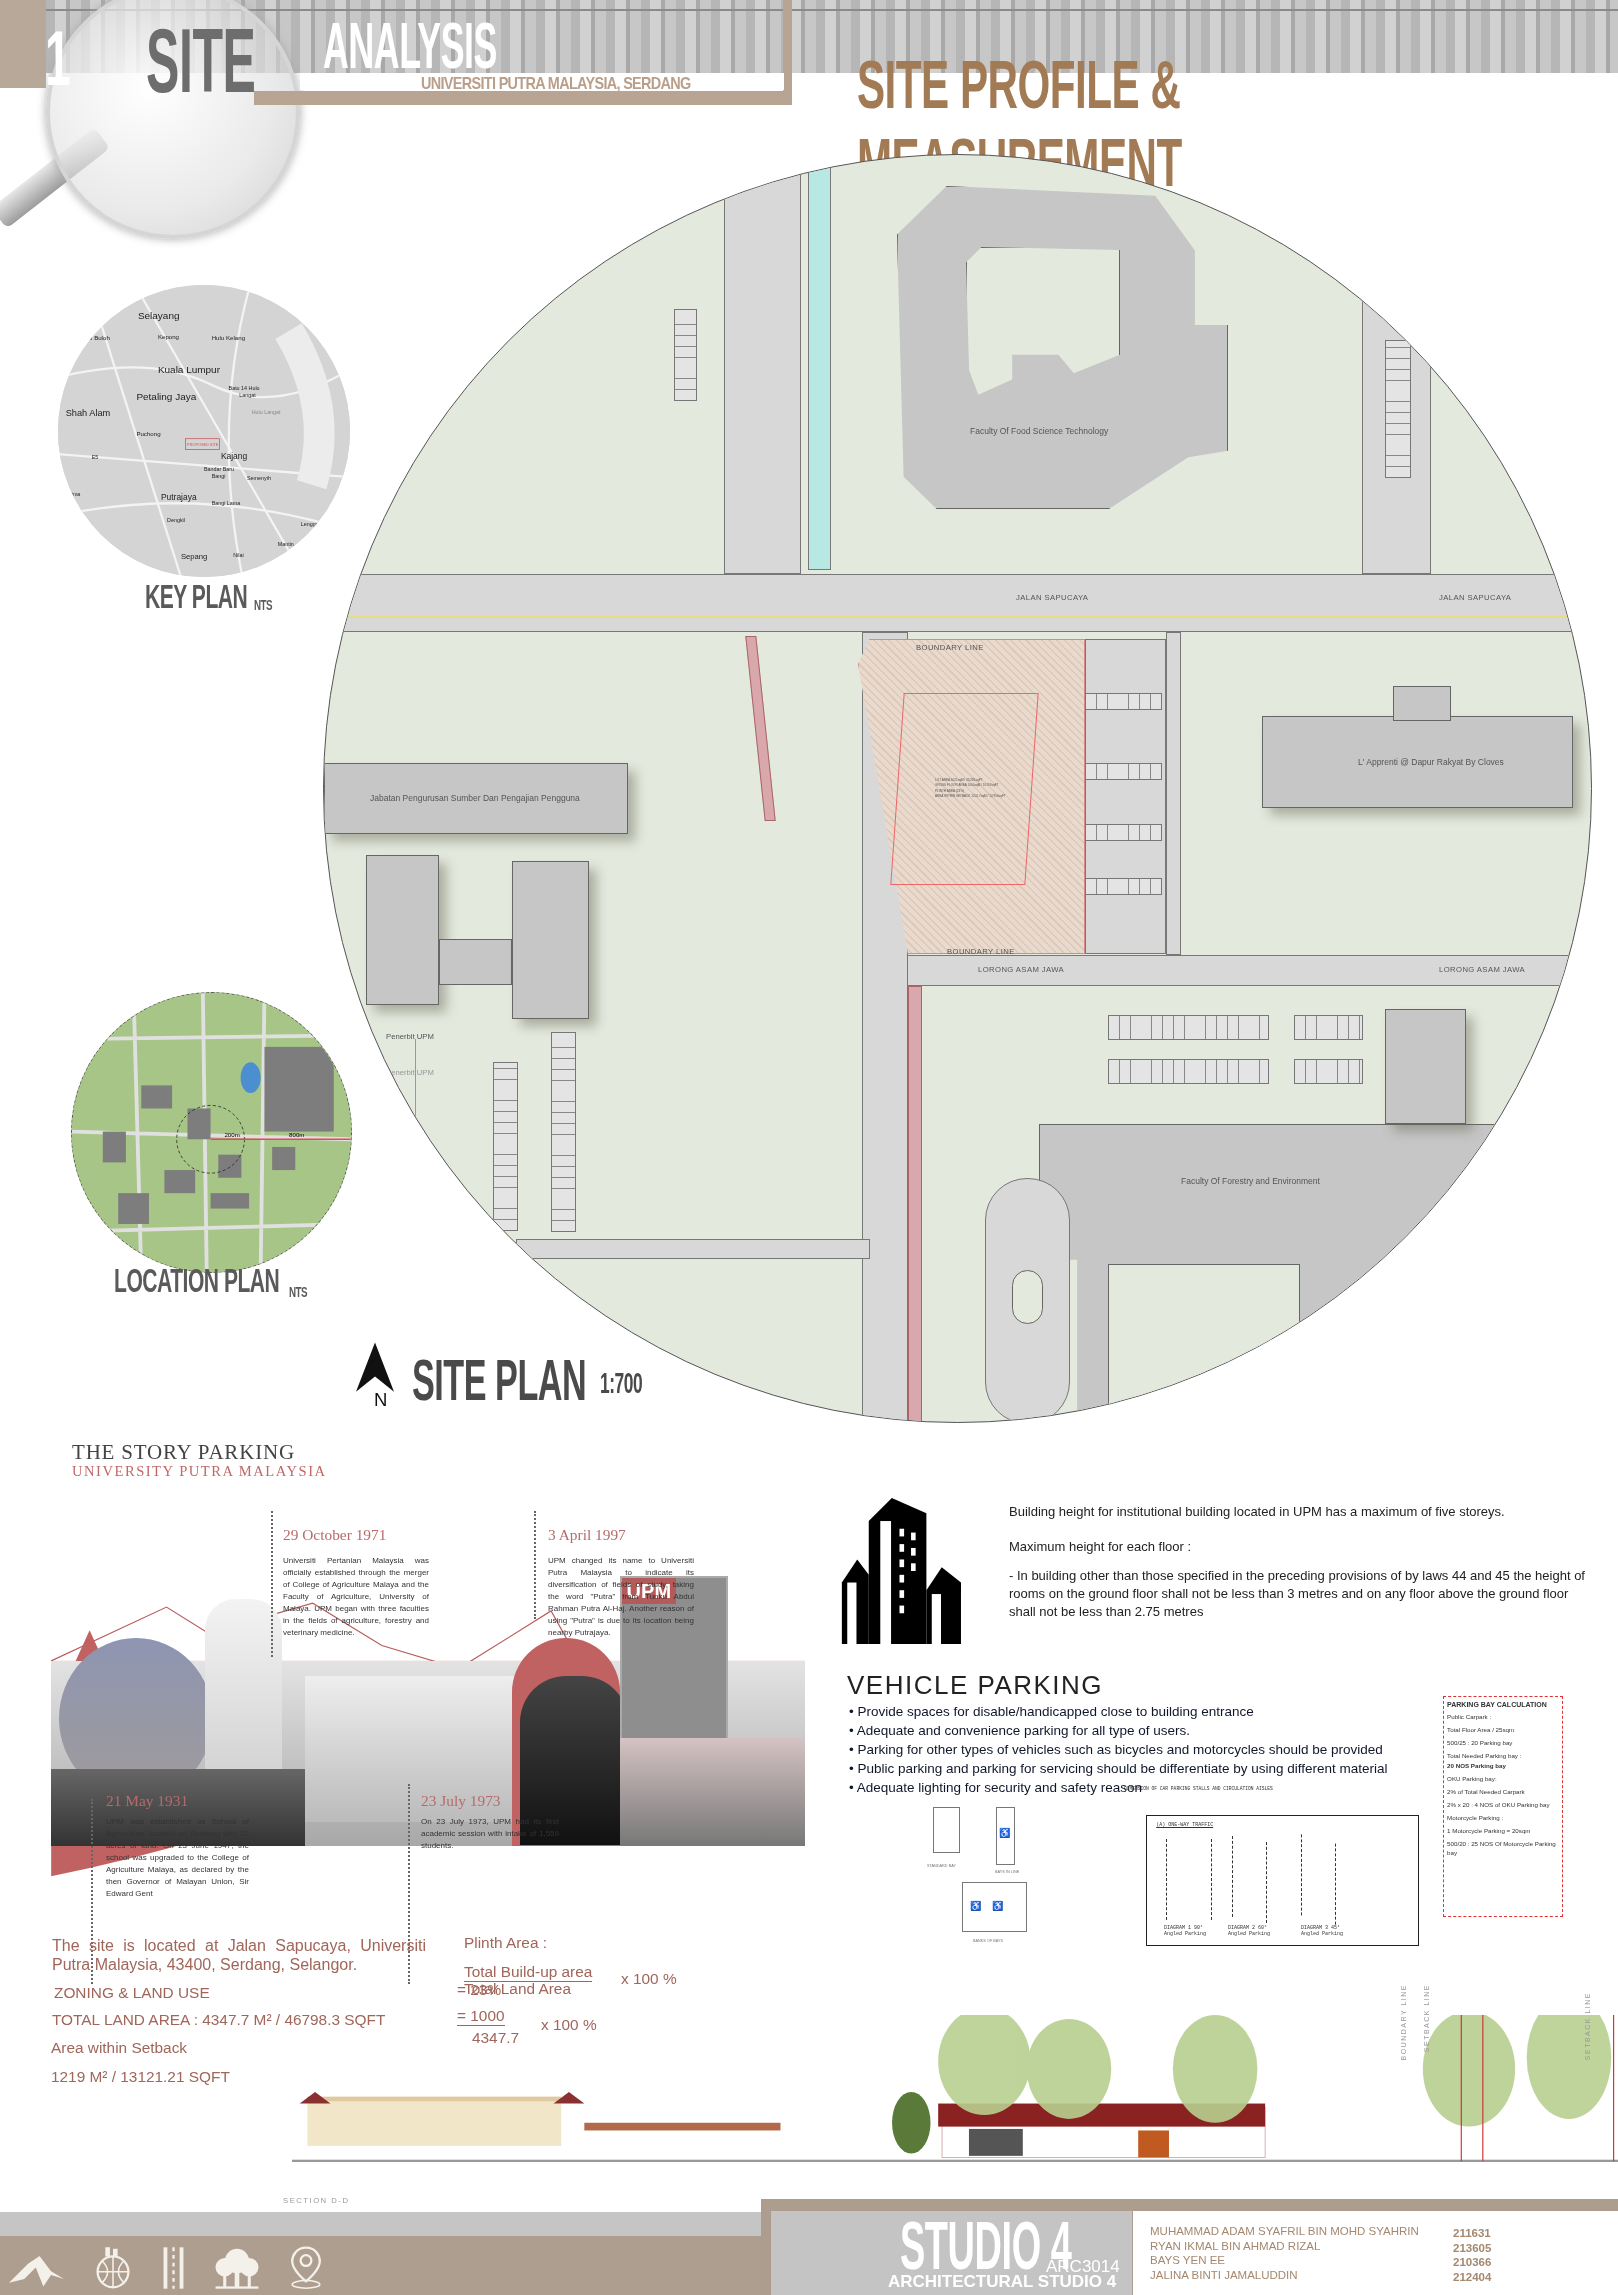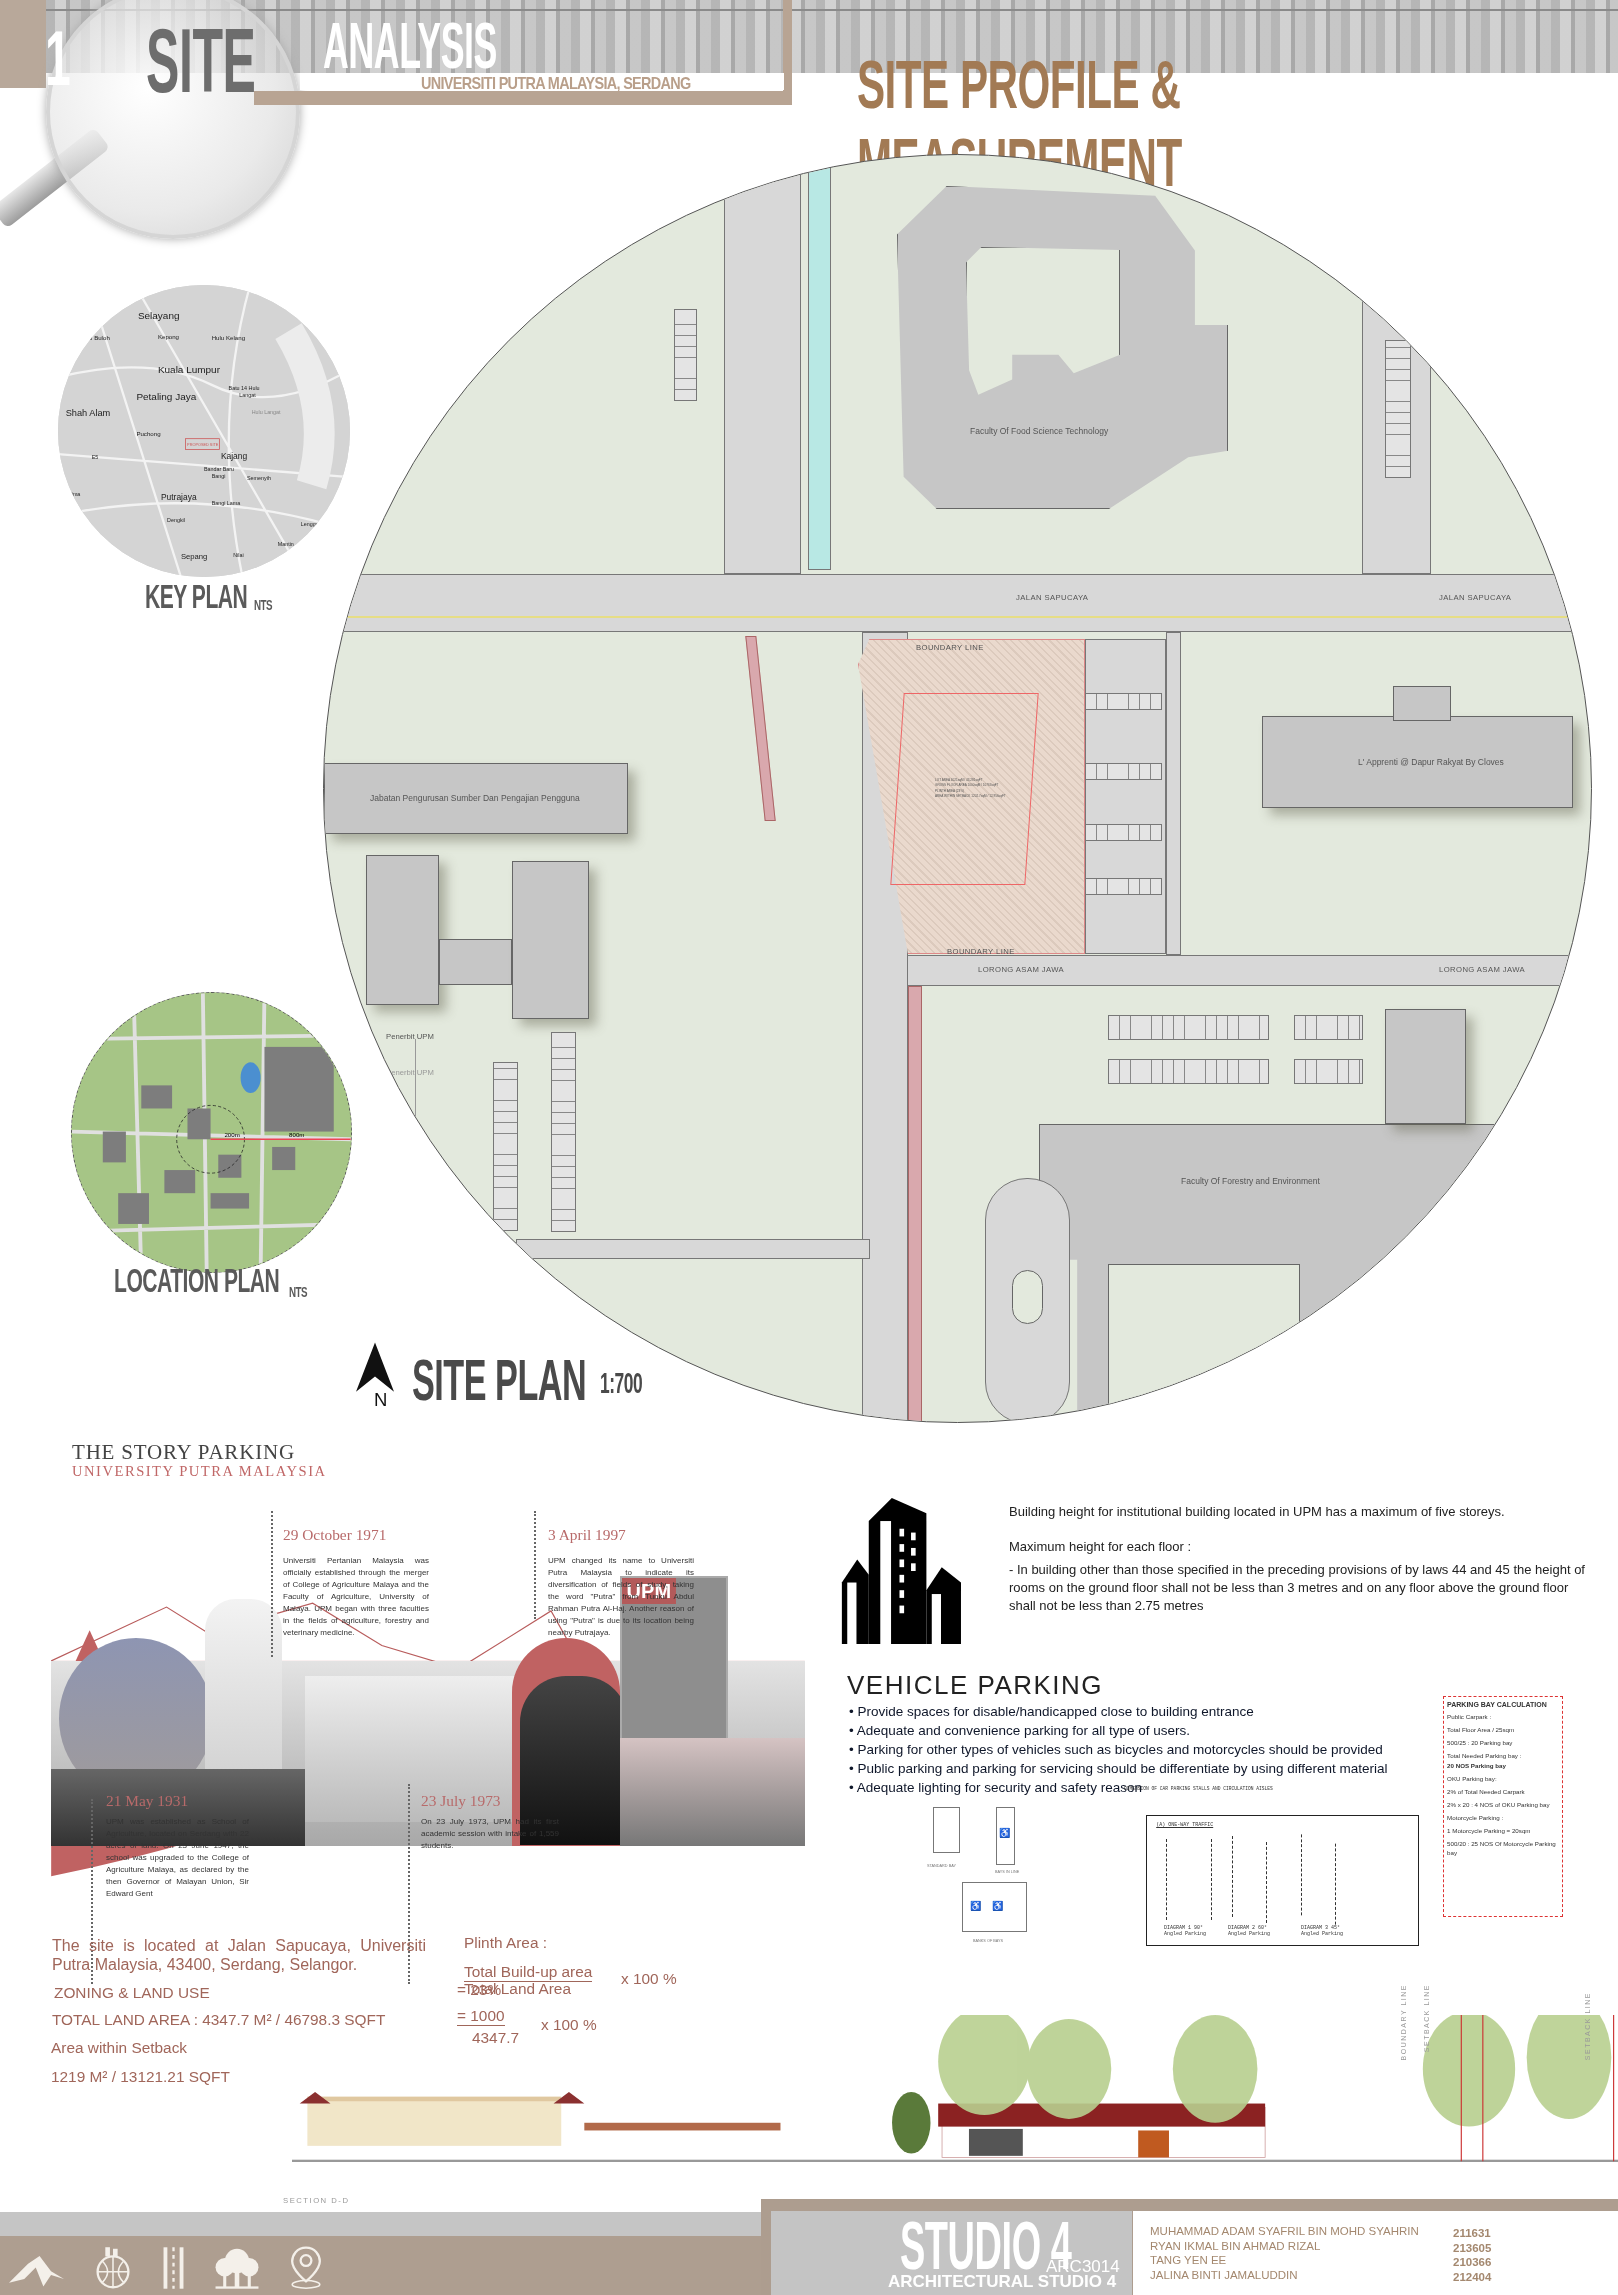--- a/index.html
+++ b/index.html
@@ -299,21 +299,21 @@
       <rect x="80" y="80" width="6" height="10"></rect>
       <rect x="95" y="85" width="6" height="10"></rect>
       <rect x="80" y="100" width="6" height="10"></rect>
       <rect x="80" y="120" width="6" height="10"></rect>
       <rect x="80" y="140" width="6" height="10"></rect>
     </g>
 </svg>
 <div class="abs height-text">
   <p>Building height for institutional building located in UPM has a maximum of five storeys.</p>
   <p style="margin-top:17px">Maximum height for each floor :</p>
-  <p style="margin-top:6px">- In building other than those specified in the preceding provisions of by laws 44 and 45 the height of rooms on the ground floor shall not be less than 3 metres and on any floor above the ground floor shall not be less than 2.75 metres</p>
+  <p style="margin-top:12px">- In building other than those specified in the preceding provisions of by laws 44 and 45 the height of rooms on the ground floor shall not be less than 3 metres and on any floor above the ground floor shall not be less than 2.75 metres</p>
 </div>
 
 <div class="abs vp-title">VEHICLE PARKING</div>
 <ul class="abs vp-list" style="list-style:none">
   <li>• <span>Provide spaces for disable/handicapped close to building entrance</span></li>
   <li>• <span>Adequate and convenience parking for all type of users.</span></li>
   <li>• <span>Parking for other types of vehicles such as bicycles and motorcycles should be provided</span></li>
   <li>• <span>Public parking and parking for servicing should be differentiate by using different material</span></li>
   <li>• <span>Adequate lighting for security and safety reason</span></li>
 </ul>
@@ -439,21 +439,21 @@
 
 <div class="abs studio-box"></div>
 <div class="abs studio-gray"></div>
 <div class="abs studio-white"></div>
 <div class="abs cond studio-word">STUDIO 4</div>
 <div class="abs arc-code">ARC3014</div>
 <div class="abs arc-name">ARCHITECTURAL STUDIO 4</div>
 <div class="abs members">
   <div>MUHAMMAD ADAM SYAFRIL BIN MOHD SYAHRIN</div>
   <div>RYAN IKMAL BIN AHMAD RIZAL</div>
-  <div>TANG YEN EE</div>
+  <div>BAYS YEN EE</div>
   <div>JALINA BINTI JAMALUDDIN</div>
 </div>
 <div class="abs ids">
   <div>211631</div>
   <div>213605</div>
   <div>210366</div>
   <div>212404</div>
 </div>
 
 

